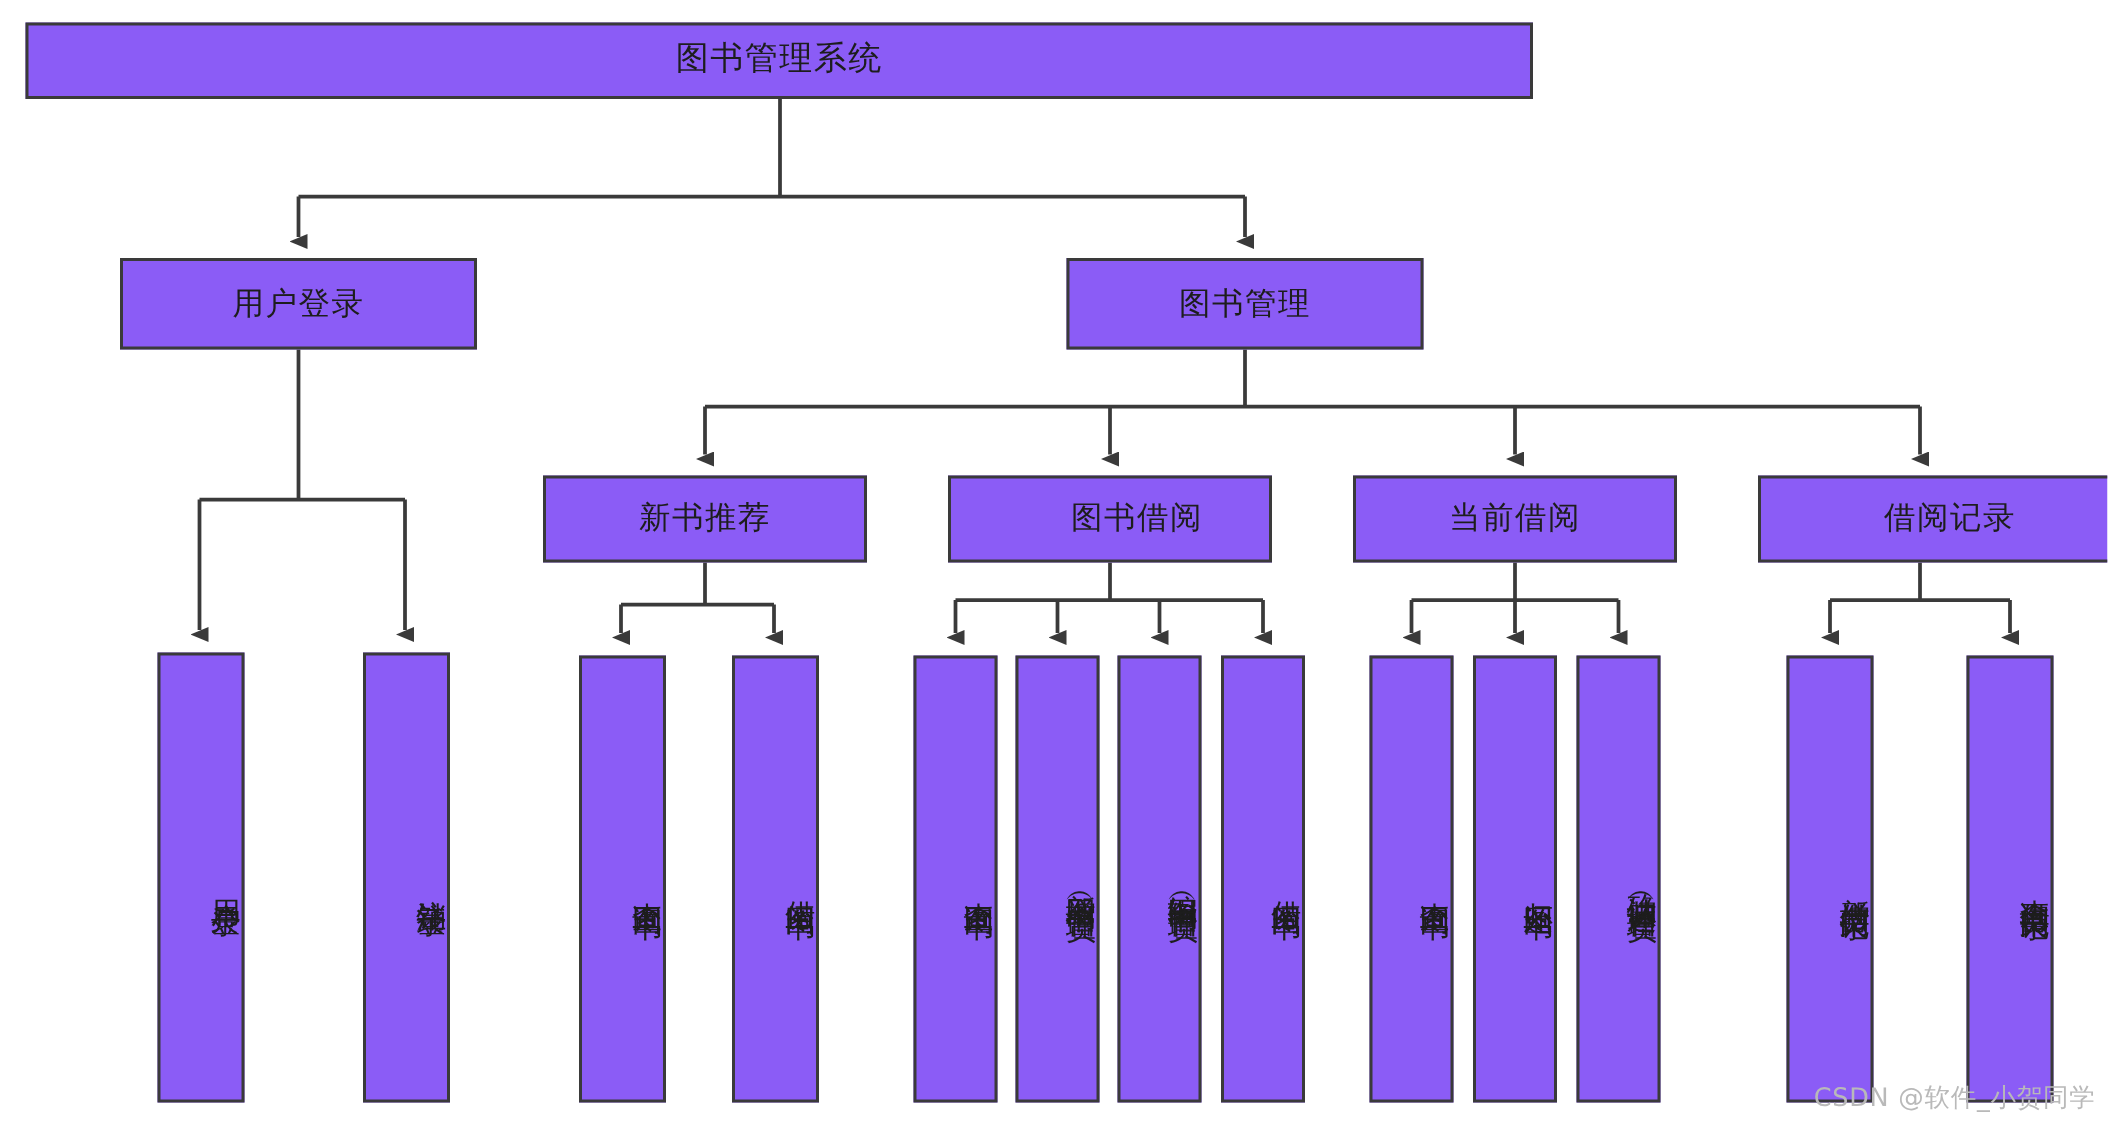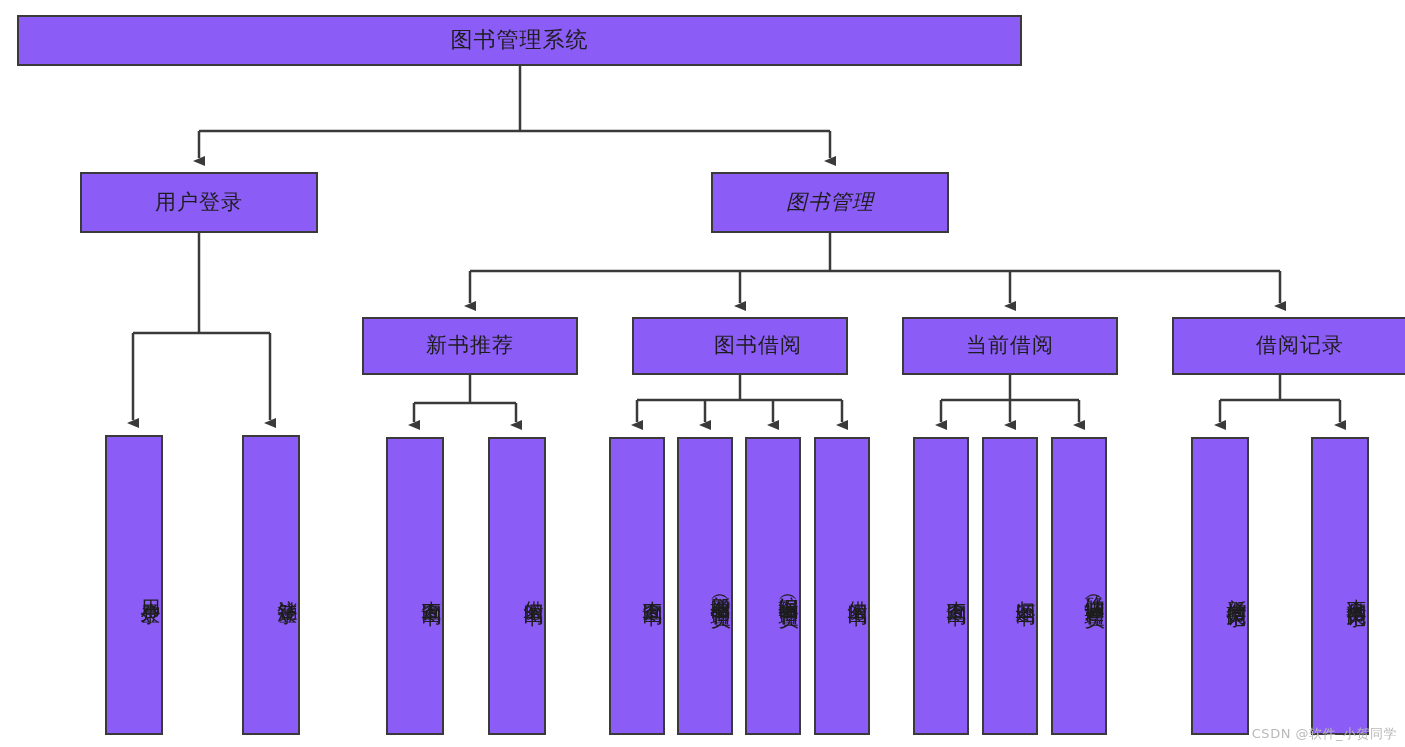--- a/index.html
+++ b/index.html
@@ -56,21 +56,21 @@
   .node.v > span {
     writing-mode: vertical-rl;
     text-orientation: upright;
     line-height: 1.0;
     white-space: nowrap;
   }
   .watermark {
     position: absolute;
     right: 8px;
     bottom: 4px;
-    font-size: 13px;
+    font-size: 17px;
     color: #b9b9b9;
     letter-spacing: 0.5px;
     white-space: nowrap;
   }
 </style>
 </head>
 <body>
 
 <div id="canvas">
 
@@ -124,21 +124,21 @@
     </g>
   </svg>
 
   <div class="node h root" style="left:17px; top:15px; width:1005px; height:51px;">
     <span>图书管理系统</span>
   </div>
 
   <div class="node h" style="left:80px; top:172px; width:238px; height:61px;">
     <span>用户登录</span>
   </div>
-  <div class="node h" style="left:711px; top:172px; width:238px; height:61px;font-style:italic;">
+  <div class="node h" style="left:711px; top:172px; width:238px; height:61px;">
     <span>图书管理</span>
   </div>
 
   <div class="node h" style="left:362px; top:317px; width:216px; height:58px;">
     <span>新书推荐</span>
   </div>
   <div class="node h" style="left:632px; top:317px; width:216px; height:58px;padding-left:36px;">
     <span>图书借阅</span>
   </div>
   <div class="node h" style="left:902px; top:317px; width:216px; height:58px;">

